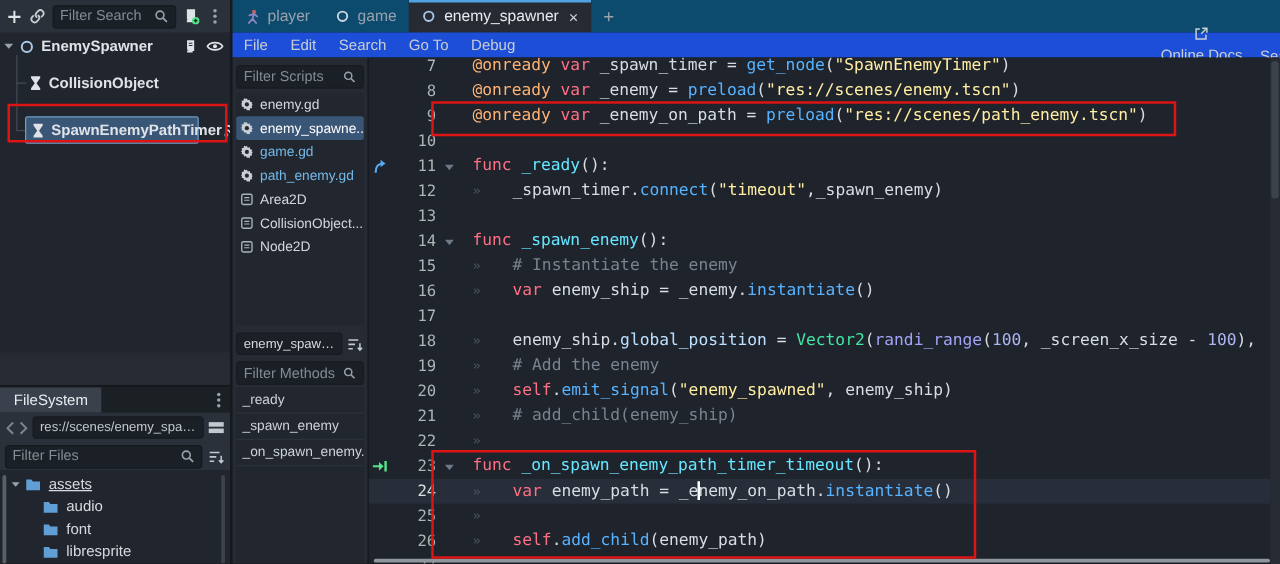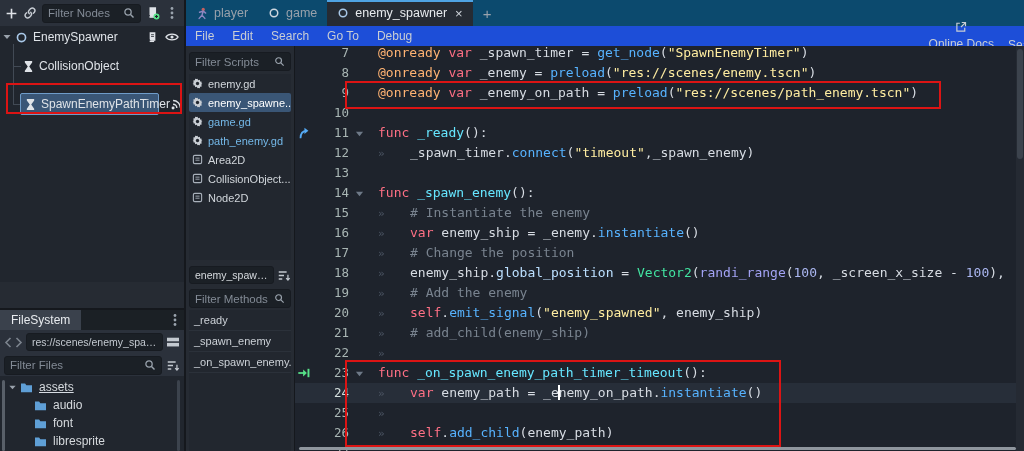--- a/index.html
+++ b/index.html
@@ -17,21 +17,21 @@
   .dock-tab{padding:0 11px;display:flex;align-items:center;color:#8d959f;font-size:12px;cursor:default;}
   .dock-tab.active{background:#3a414c;color:#e8ebef;}
   .dock-dots{position:absolute;right:2px;top:3px;}
   .toolbar{height:26px;background:#2b313b;display:flex;align-items:center;gap:5px;padding:0 5px;}
   .field{background:#1b2026;border:1px solid #171b21;border-radius:3px;height:17px;display:flex;align-items:center;
          padding:0 5px;color:#838b96;font-size:11.5px;flex:1;min-width:0;}
   .field .ph{flex:1;overflow:hidden;white-space:nowrap;text-overflow:ellipsis;}
   .tree{position:relative;background:#21262e;overflow:hidden;}
   #scene-tree{height:256px;}
   .trow{position:absolute;left:0;right:0;height:20px;display:flex;align-items:center;}
-  .trow .lbl{margin-left:5px;color:#dfe3e8;font-size:12px;white-space:nowrap;}
+  .trow .lbl{margin-left:5px;color:#dfe3e8;font-size:12px;white-space:nowrap;font-weight:bold;}
   .guide{position:absolute;background:#424a55;}
   .sel-row{position:absolute;background:#3a5676;border:1px solid #6f9cc9;border-radius:2px;}
 
   
   #fs-nav{height:24px;background:#2b313b;display:flex;align-items:center;gap:3px;padding:0 4px;}
   #fs-path{height:16px;font-size:10.5px;color:#c3c9d0;}
   #fs-filter{height:22px;background:#2b313b;display:flex;align-items:center;gap:4px;padding:0 4px;}
   #fs-tree{height:75px;}
   .frow{position:absolute;left:0;right:0;height:18px;display:flex;align-items:center;}
   .frow .lbl{margin-left:6px;color:#d6dade;font-size:12px;}
@@ -96,21 +96,21 @@
         </span>
       <span class="icon">
           <svg width="14" height="14" viewBox="0 0 16 16">
             <g stroke="#c7ccd3" stroke-width="1.6" fill="none" stroke-linecap="round">
               <path d="M7.2 8.8a3 3 0 0 1 0-4.2l1.6-1.6a3 3 0 0 1 4.2 4.2l-1.2 1.2"></path>
               <path d="M8.8 7.2a3 3 0 0 1 0 4.2l-1.6 1.6a3 3 0 0 1-4.2-4.2l1.2-1.2"></path>
             </g>
           </svg>
         </span>
       <div class="field">
-        <span class="ph">Filter Nodes</span>
+        <span class="ph">Filter Search</span>
         <span class="icon">
             <svg width="12" height="12" viewBox="0 0 16 16">
               <circle cx="6.7" cy="6.7" r="4.2" fill="none" stroke="#9aa3ad" stroke-width="1.7"></circle>
               <path d="M10 10l4 4" stroke="#9aa3ad" stroke-width="1.9"></path>
             </svg>
           </span>
       </div>
       <span class="icon">
           <svg width="14" height="14" viewBox="0 0 16 16">
             <path d="M4 1.5h7.5v10.5H6.5A2.5 2.5 0 0 1 4 9.5z" fill="#dfe3e8"></path>
@@ -508,21 +508,20 @@
         <div class="crow">
           <span class="lnum">15</span>
           <span class="ctext"><span class="tabm">»</span><span class="tk-cmt"># Instantiate the enemy</span></span>
         </div>
         <div class="crow">
           <span class="lnum">16</span>
           <span class="ctext"><span class="tabm">»</span><span class="tk-kw">var</span><span class="tk-w"> enemy_ship = _enemy.</span><span class="tk-fn">instantiate</span><span class="tk-w">()</span></span>
         </div>
         <div class="crow">
           <span class="lnum">17</span>
-          <span class="ctext"><span class="tabm">»</span><span class="tk-cmt"># Change the position</span></span>
         </div>
         <div class="crow">
           <span class="lnum">18</span>
           <span class="ctext"><span class="tabm">»</span><span class="tk-w">enemy_ship.</span><span class="tk-mb">global_position</span><span class="tk-w"> = </span><span class="tk-ty">Vector2</span><span class="tk-w">(</span><span class="tk-bi">randi_range</span><span class="tk-w">(</span><span class="tk-num">100</span><span class="tk-w">, _screen_x_size - </span><span class="tk-num">100</span><span class="tk-w">),</span></span>
         </div>
         <div class="crow">
           <span class="lnum">19</span>
           <span class="ctext"><span class="tabm">»</span><span class="tk-cmt"># Add the enemy</span></span>
         </div>
         <div class="crow">

